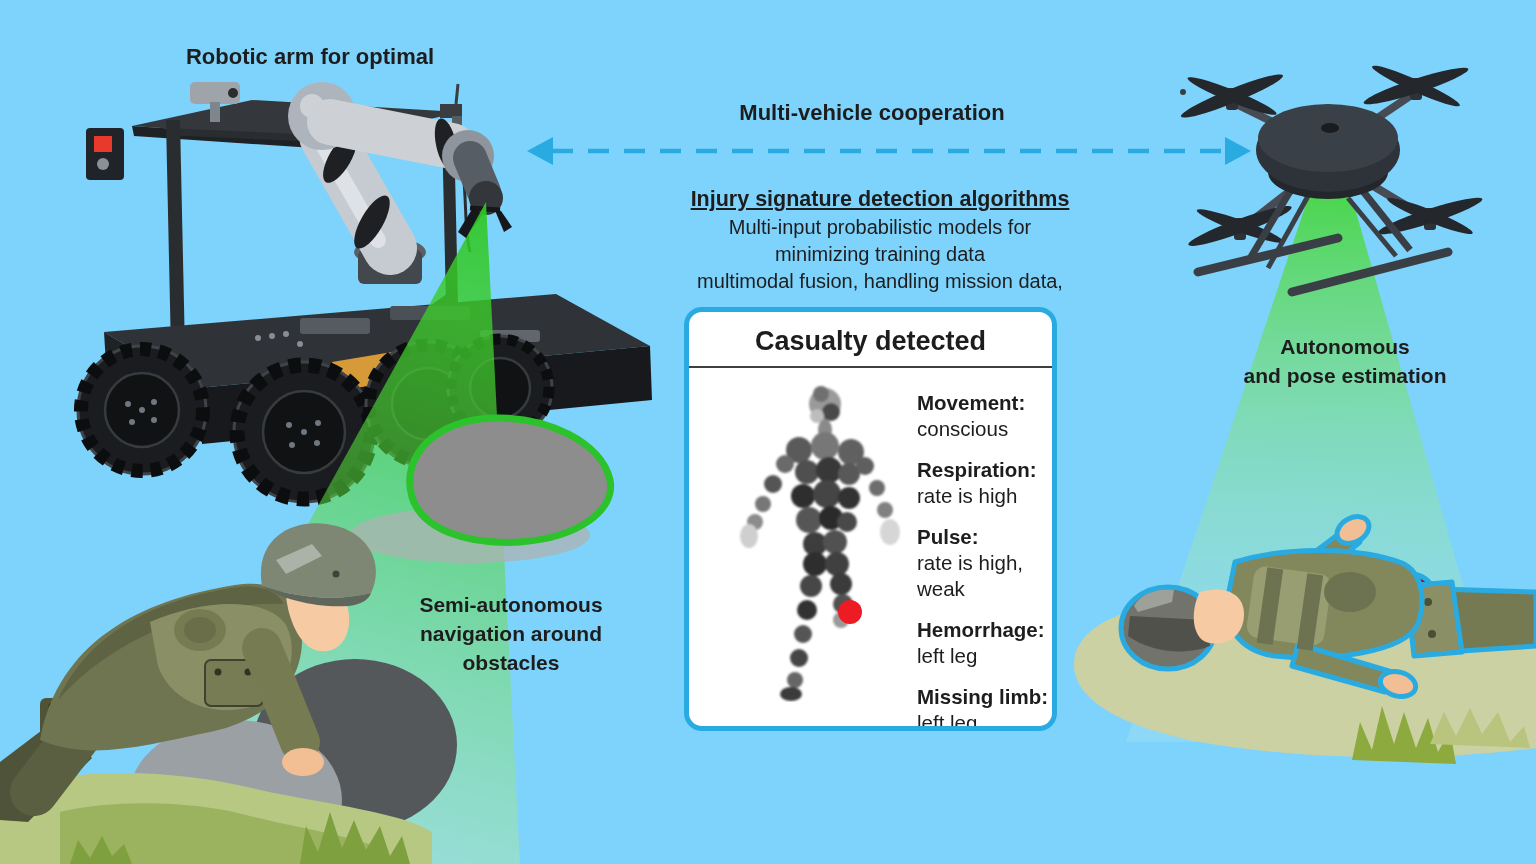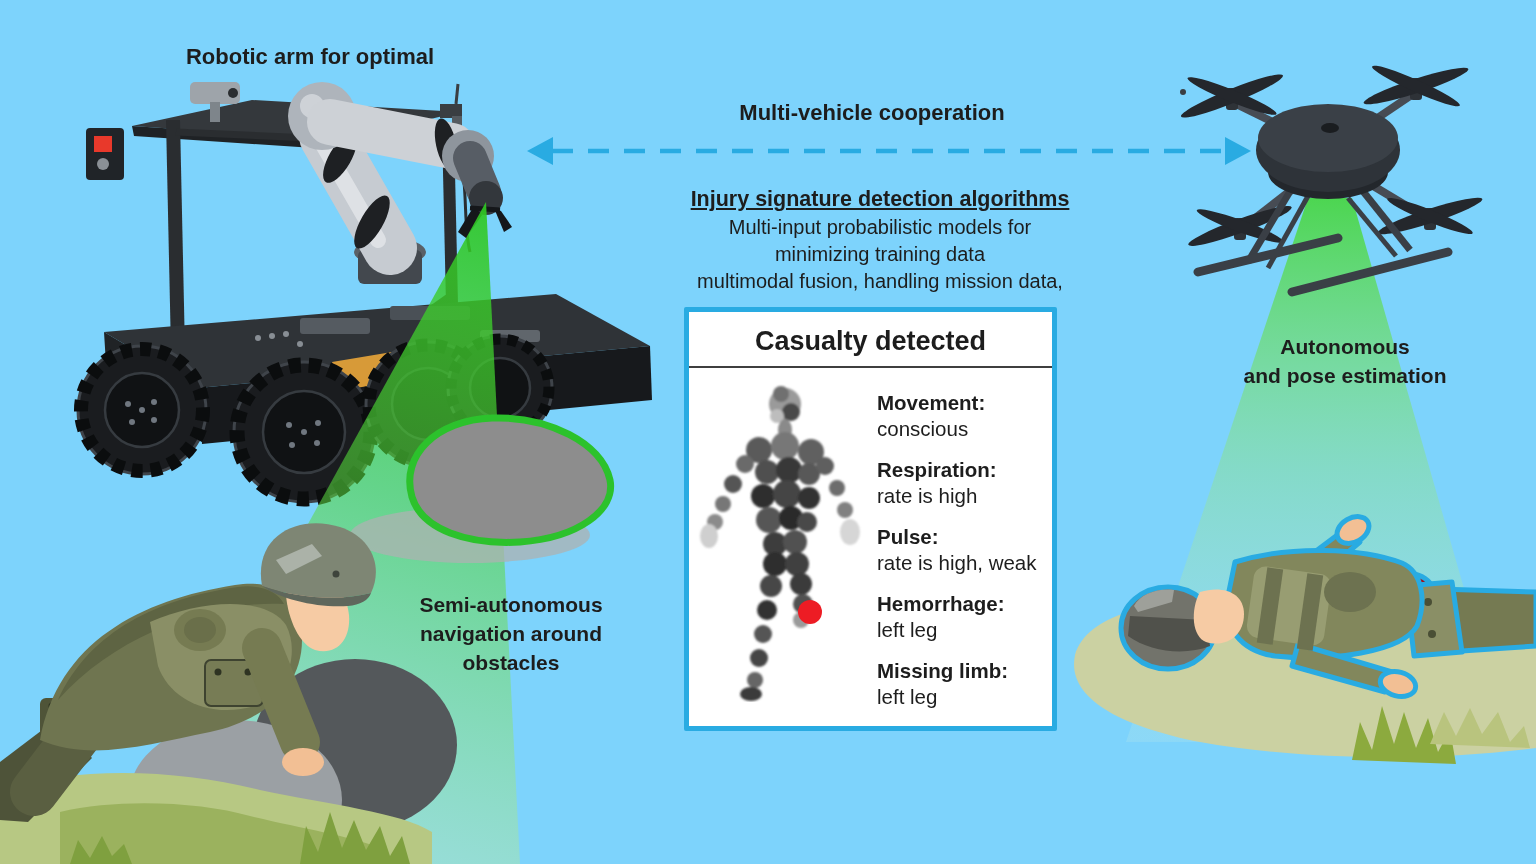--- a/index.html
+++ b/index.html
@@ -13,25 +13,25 @@
   .lbl-ugv{left:160px;top:42px;width:300px;font-size:22px;line-height:29px;}
   .lbl-coop{left:672px;top:100px;width:400px;font-size:22px;}
   .lbl-algo-title{left:660px;top:187px;width:440px;font-size:21.5px;text-decoration:underline;}
   .lbl-algo-sub{left:660px;top:214px;width:440px;font-size:20px;line-height:27px;}
   .lbl-uav{left:1225px;top:332px;width:240px;font-size:21px;line-height:29px;}
   .lbl-nav{left:396px;top:590px;width:230px;font-size:21px;line-height:29px;}
 
   .panel{
     position:absolute;z-index:3;left:684px;top:307px;width:373px;height:424px;
     box-sizing:border-box;background:#ffffff;border:5px solid var(--accent-blue,#29ABE2);
-    border-radius:2px;overflow:hidden;
+    border-radius:18px;overflow:hidden;
   }
   .panel-title{font-size:27px;font-weight:700;text-align:center;padding-top:13px;line-height:33px;}
   .panel-sep{border-top:2px solid #3f3f3f;margin-top:8px;}
-  .panel-body{display:flex;align-items:flex-start;}
+  .panel-body{display:flex;align-items:flex-start;margin-left:40px;}
   .figure-wrap{margin:4px 0 0 8px;flex:0 0 auto;}
   .vitals{margin-left:14px;margin-top:22px;}
   .vital{margin-bottom:15px;}
   .vital .vlabel{font-size:20.5px;font-weight:700;line-height:26px;}
   .vital .vvalue{font-size:20.5px;line-height:26px;}
 </style>
 </head>
 <body>
 
 <div id="stage">

